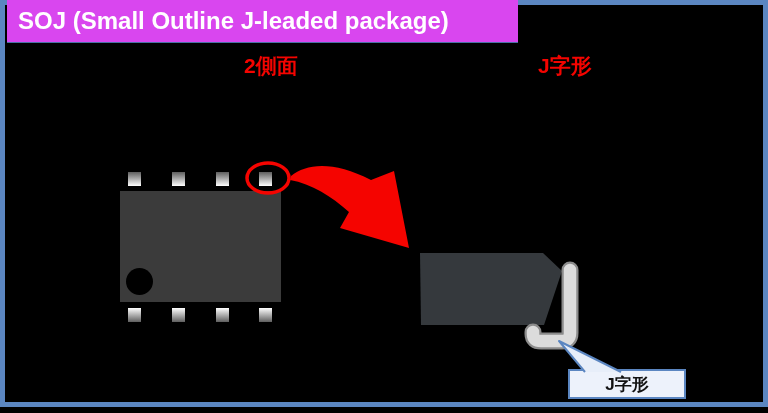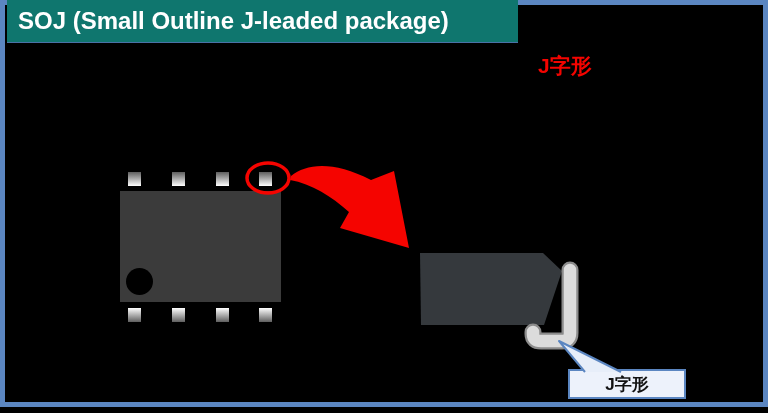--- a/index.html
+++ b/index.html
@@ -7,21 +7,21 @@
     position: relative; width: 768px; height: 413px;
     background: #000; overflow: hidden;
     font-family: "Liberation Sans", sans-serif;
   }
   .frame {
     position: absolute; left: 0; top: 0; width: 768px; height: 407px;
     border: 5px solid #5b86c1; box-sizing: border-box;
   }
   .titlebar {
     position: absolute; left: 7px; top: 0; width: 511px; height: 43px;
-    background: #0f766e; box-sizing: border-box;
+    background: #d946ef; box-sizing: border-box;
     border-bottom: 1px solid #4a72a6;
   }
   .titlebar span {
     display: block; padding-left: 11px; line-height: 42px;
     font-size: 24px; font-weight: bold; color: #ffffff; white-space: nowrap;
   }
   .label {
     position: absolute; font-size: 21px; font-weight: bold; color: #f50400;
     white-space: nowrap;
   }
@@ -58,20 +58,21 @@
 <body>
 
 <div class="canvas">
 
   <div class="frame"></div>
 
   <div class="titlebar">
     <span>SOJ (Small Outline J-leaded package)</span>
   </div>
 
+  <div class="label label-left">2側面</div>
   <div class="label label-right">J字形</div>
 
   <div>
     <div class="pin top" style="left:128px"></div>
     <div class="pin top" style="left:172px"></div>
     <div class="pin top" style="left:216px"></div>
     <div class="pin top" style="left:259px"></div>
     <div class="pin bottom" style="left:128px"></div>
     <div class="pin bottom" style="left:172px"></div>
     <div class="pin bottom" style="left:216px"></div>

